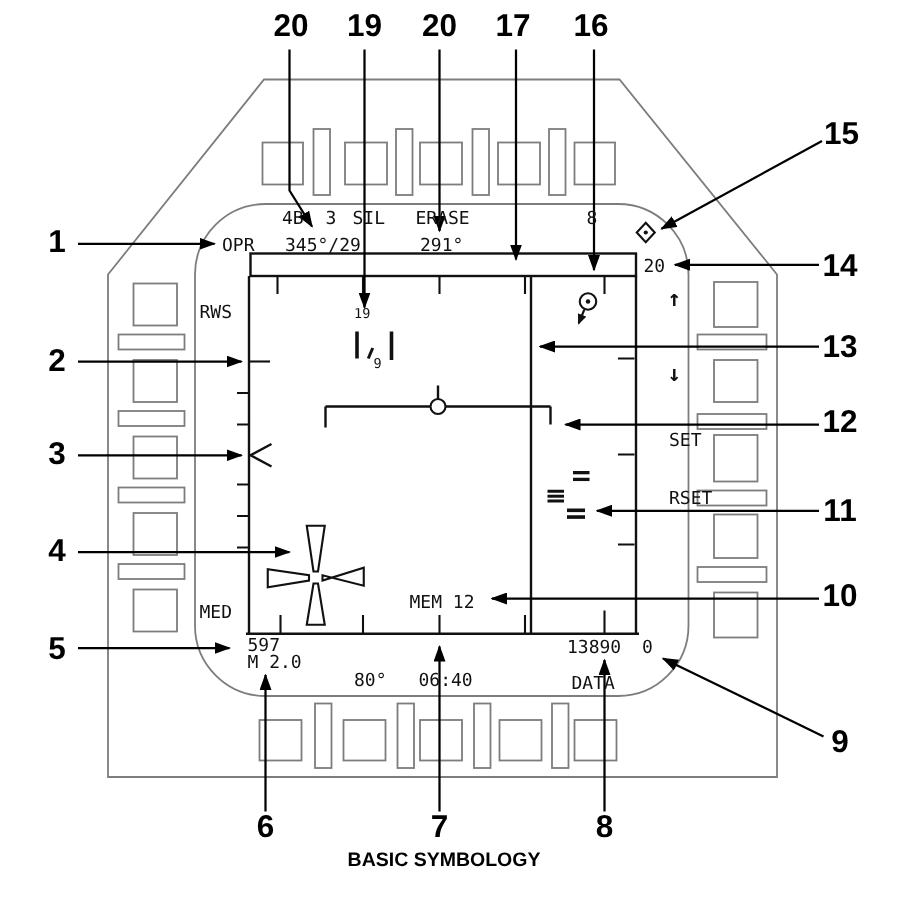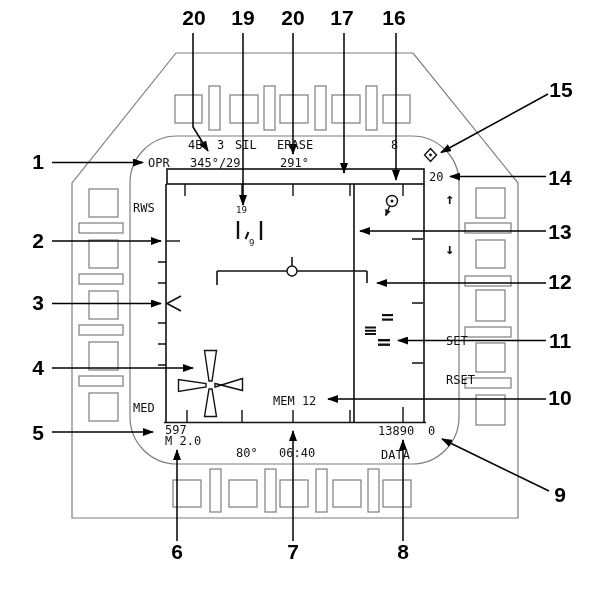--- a/index.html
+++ b/index.html
@@ -4,21 +4,21 @@
 <style>
   html,body{margin:0;padding:0;background:#fff;}
   .stage{position:relative;width:603px;height:599px;background:#fff;overflow:hidden;
          font-family:"Liberation Sans",sans-serif;}
   .stage svg{position:absolute;left:0;top:0;}
   
   .t{position:absolute;font-family:"DejaVu Sans Mono",monospace;font-size:12px;
      line-height:12px;color:#111;white-space:pre;letter-spacing:0;}
   .sm{font-size:9px;line-height:9px;}
   .ag{font-size:15px;line-height:15px;font-weight:bold;}
-  .vt{width:8px;word-break:break-all;margin-top:48px;}
+  .vt{width:8px;word-break:break-all;}
   .vt.set{line-height:10.8px;}
   .vt.rset{line-height:12.5px;}
   
   .co{position:absolute;transform:translate(-50%,-50%);font-weight:bold;font-size:21px;
       color:#000;font-family:"Liberation Sans",sans-serif;}
   
   .caption{position:absolute;left:100px;top:565px;width:392px;text-align:center;
            font-weight:bold;font-size:13px;line-height:15px;color:#000;}
   
   .bz{stroke:#7d7d7d;stroke-width:1.2;fill:none;}
@@ -223,15 +223,16 @@
 <span class="co" style="left:560px;top:232px">13</span>
 <span class="co" style="left:560px;top:178px">14</span>
 <span class="co" style="left:561px;top:90px">15</span>
 <span class="co" style="left:394px;top:18px">16</span>
 <span class="co" style="left:342px;top:18px">17</span>
 <span class="co" style="left:293px;top:18px">20</span>
 <span class="co" style="left:243px;top:18px">19</span>
 <span class="co" style="left:194px;top:18px">20</span>
 
 <div class="caption">
+  <div>BASIC SYMBOLOGY</div>
 </div>
 
 </div>
 
 </body></html>

